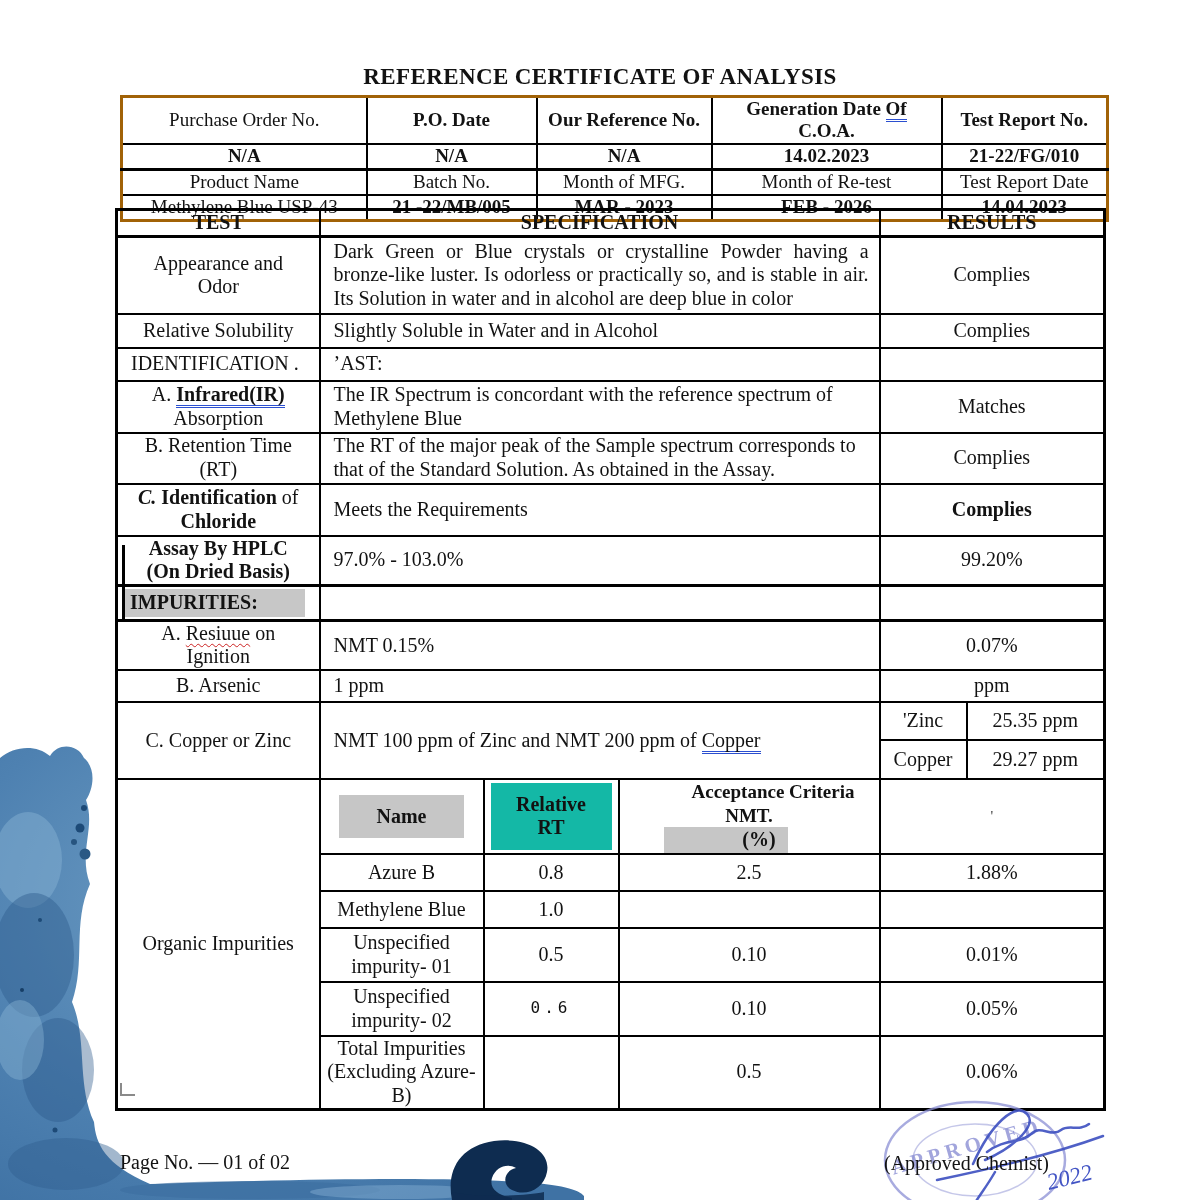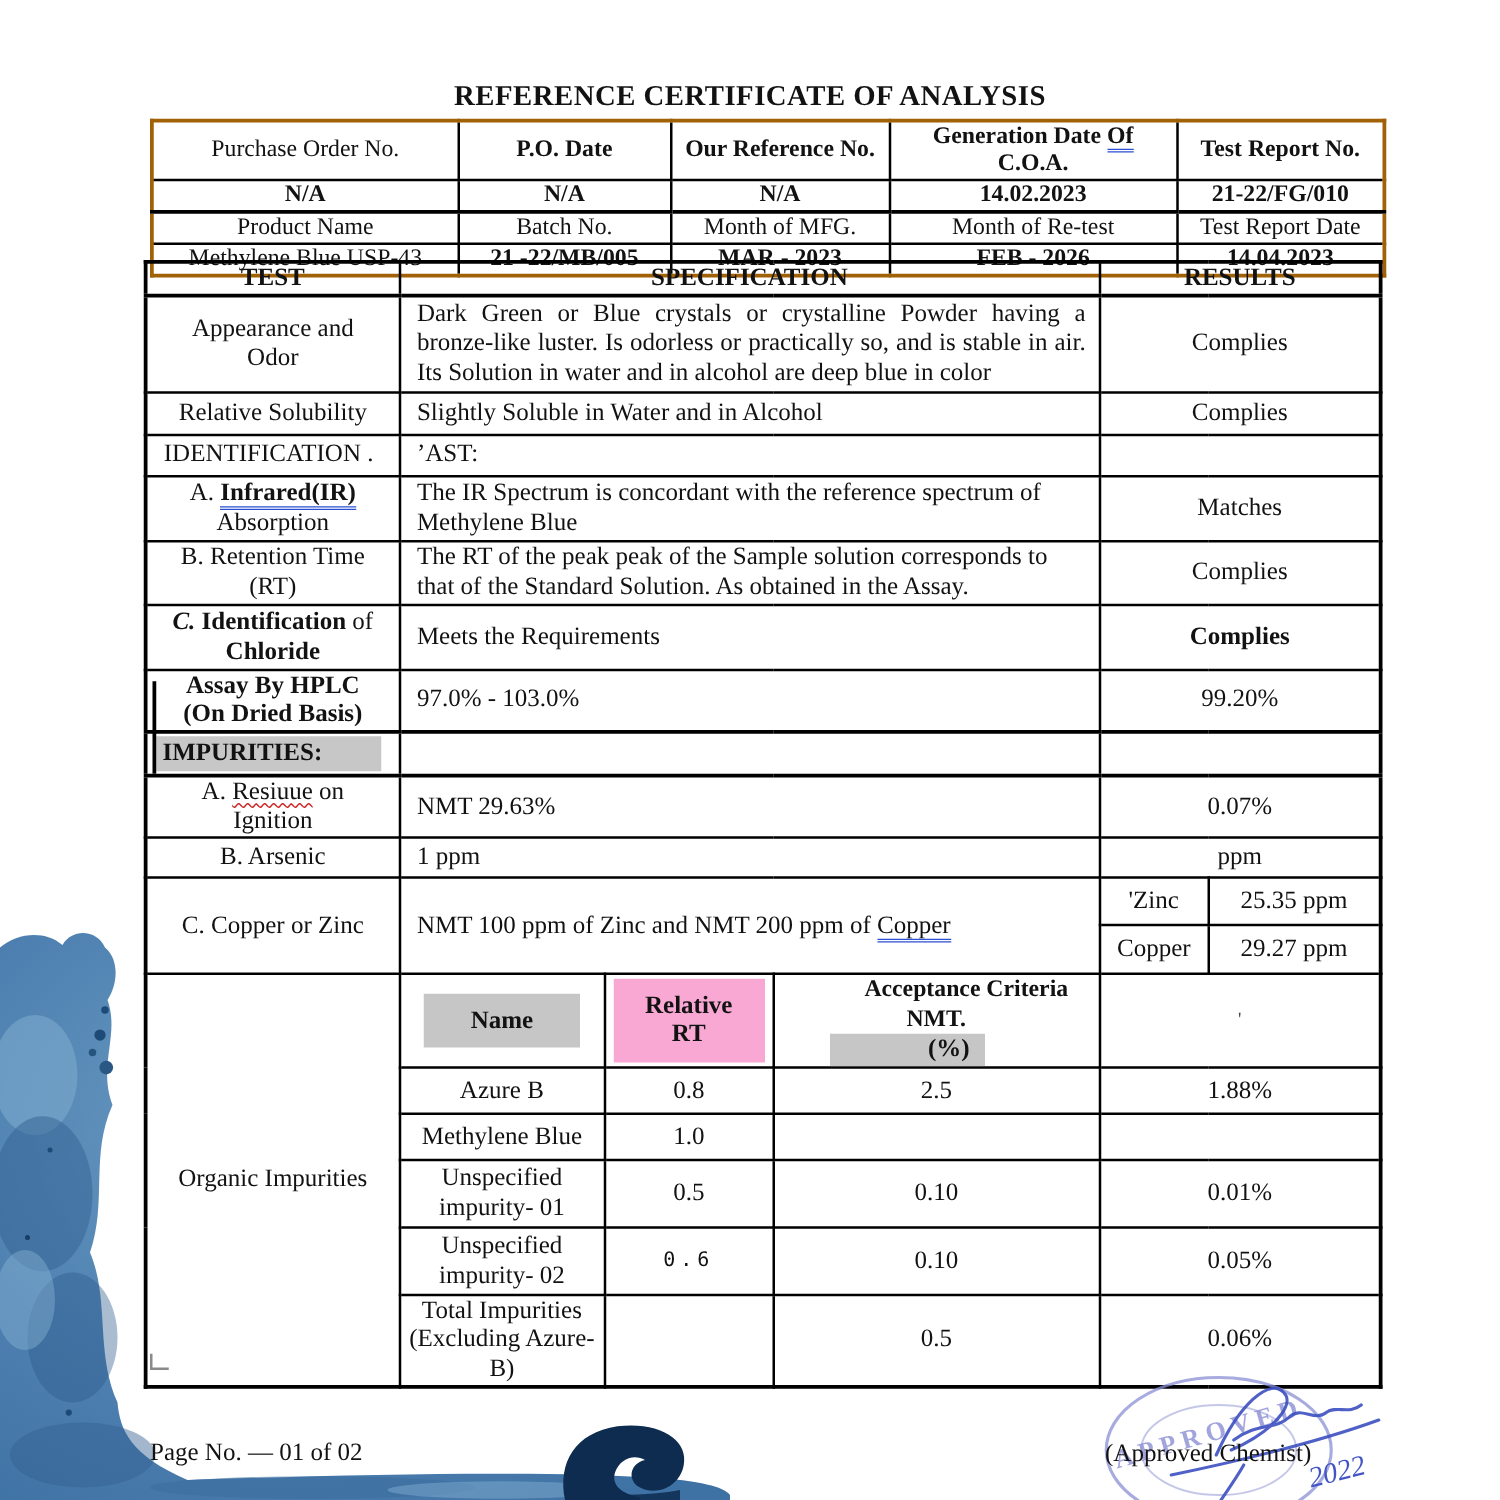--- a/index.html
+++ b/index.html
@@ -14,21 +14,21 @@
   .b{font-weight:bold;}
   .i{font-style:italic;}
   .L{text-align:left;padding-left:13px;padding-right:10px;}
   .J{text-align:justify;}
   .ulb{border-bottom:3px double #2b4fd0;padding-bottom:0px;}
   .wavy{text-decoration:underline;text-decoration-style:wavy;text-decoration-color:#cc2222;text-decoration-thickness:1px;text-underline-offset:3px;}
   .bt3{border-top-width:3px!important;}
   .bb3{border-bottom-width:3px!important;}
   .hl-imp{display:block;margin:2px 8px 2px 1px;background:#c7c7c7;text-align:left;padding:2px 0 2px 5px;font-weight:bold;}
   .hl-box{display:inline-block;background:#c6c6c6;padding:10px 38px;font-weight:bold;}
-  .hl-box2{display:inline-block;background:#f9a8d4;padding:10px 10px;font-weight:bold;}
+  .hl-box2{display:inline-block;background:#14b8a6;padding:10px 10px;font-weight:bold;}
   .hl-pct{display:inline-block;background:#c6c6c6;padding:1px 12px 1px 78px;margin-left:-46px;font-weight:bold;}
   .crit1{font-weight:bold;font-size:19px;margin-left:48px;}
   .mono{font-family:"DejaVu Sans Mono",monospace;font-size:16px;letter-spacing:4px;}
   .tick{font-size:15px;color:#444;}
   #footer-page{left:120px;top:1151px;font-size:20px;z-index:6;}
   #approved-chemist{left:884px;top:1152px;font-size:20px;z-index:6;}
   #corner-mark{left:120px;top:1083px;width:13px;height:11px;border-left:2px solid #8a8a8a;border-bottom:2px solid #8a8a8a;z-index:5;}
   #assay-dbl{left:122px;top:545px;width:3px;height:74px;background:#000;z-index:5;}
   #splash{left:0;top:740px;z-index:1;}
   #stamp{left:845px;top:1088px;z-index:4;overflow:visible;}
@@ -151,21 +151,21 @@
     <td colspan="3" class="L">’AST:</td>
     <td colspan="2"></td>
   </tr>
   <tr style="height:52px">
     <td><span>A. </span><span class="b ulb">Infrared(IR)</span><br><span>Absorption</span></td>
     <td colspan="3" class="L">The IR Spectrum is concordant with the reference spectrum of Methylene Blue</td>
     <td colspan="2">Matches</td>
   </tr>
   <tr style="height:51px">
     <td><span>B. Retention Time</span><br><span>(RT)</span></td>
-    <td colspan="3" class="L">The RT of the peak peak of the Sample solution corresponds to that of the Standard Solution. As obtained in the Assay.</td>
+    <td colspan="3" class="L">The RT of the major peak of the Sample spectrum corresponds to that of the Standard Solution. As obtained in the Assay.</td>
     <td colspan="2">Complies</td>
   </tr>
   <tr style="height:52px">
     <td><span class="b i">C.</span><span class="b"> Identification </span><span>of</span><br><span class="b">Chloride</span></td>
     <td colspan="3" class="L">Meets the Requirements</td>
     <td colspan="2" class="b">Complies</td>
   </tr>
   <tr style="height:50px">
     <td class="b"><span>Assay By HPLC</span><br><span>(On Dried Basis)</span></td>
     <td colspan="3" class="L">97.0% - 103.0%</td>
@@ -173,21 +173,21 @@
   </tr>
   <tr style="height:32px">
     <td class="bt3 bb3">
           <span class="hl-imp">IMPURITIES:</span>
         </td>
     <td colspan="3" class="bt3 bb3"></td>
     <td colspan="2" class="bt3 bb3"></td>
   </tr>
   <tr style="height:50px">
     <td><span>A. </span><span class="wavy">Resiuue</span><span> on</span><br><span>Ignition</span></td>
-    <td colspan="3" class="L">NMT 29.63%</td>
+    <td colspan="3" class="L">NMT 0.15%</td>
     <td colspan="2">0.07%</td>
   </tr>
   <tr style="height:32px">
     <td>B. Arsenic</td>
     <td colspan="3" class="L">1 ppm</td>
     <td colspan="2">ppm</td>
   </tr>
   <tr style="height:38px">
     <td rowspan="2">C. Copper or Zinc</td>
     <td colspan="3" rowspan="2" class="L"><span>NMT 100 ppm of Zinc and NMT 200 ppm of </span><span class="ulb">Copper</span></td>

